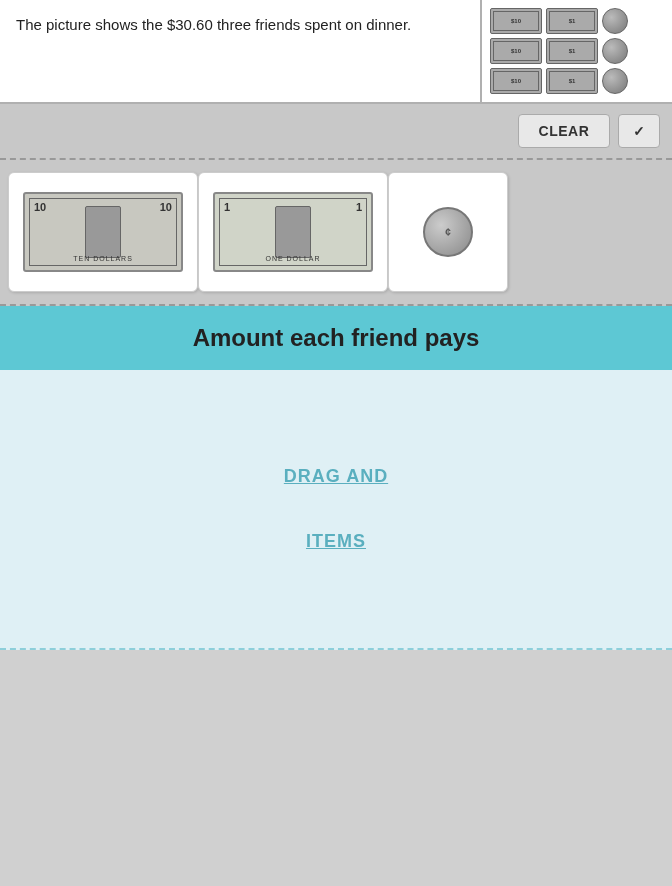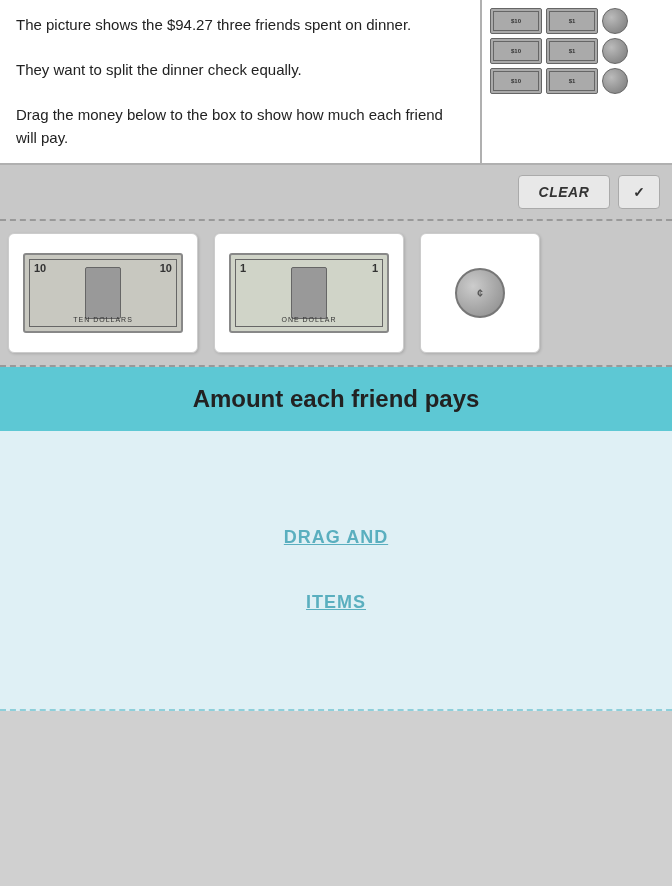--- a/index.html
+++ b/index.html
@@ -55,21 +55,20 @@
     .clear-button {
       background: #e8e8e8;
       border: 1px solid #aaa;
       border-radius: 4px;
       padding: 8px 20px;
       font-size: 14px;
       font-weight: bold;
       color: #333;
       cursor: pointer;
       letter-spacing: 0.5px;
-      font-style: italic;
     }
 
     .check-button {
       background: #e8e8e8;
       border: 1px solid #aaa;
       border-radius: 4px;
       padding: 8px 14px;
       font-size: 14px;
       font-weight: bold;
       color: #333;
@@ -77,21 +76,20 @@
     }
 
     
     .drag-source-area {
       background: #c8c8c8;
       border-top: 2px dashed #999;
       border-bottom: 2px dashed #999;
       padding: 12px 8px;
       display: flex;
       flex-direction: row;
-      gap: 16px;
       align-items: center;
       justify-content: flex-start;
     }
 
     .money-card {
       background: #fff;
       border: 1px solid #ccc;
       border-radius: 6px;
       width: 190px;
       height: 120px;
@@ -244,25 +242,23 @@
       border-radius: 50%;
       background: radial-gradient(circle at 35% 35%, #bbb, #777);
       border: 1px solid #666;
     }
   </style>
 </head>
 <body>
 
 <div class="top-section">
   <div class="problem-text">
-    <p>The picture shows the $94.27 three friends spent on dinner.</p>
+    <p>The picture shows the $30.60 three friends spent on dinner.</p>
     <br>
-    <p>They want to split the dinner check equally.</p>
     <br>
-    <p>Drag the money below to the box to show how much each friend will pay.</p>
   </div>
 
   <div class="money-grid">
 
     <div class="money-row">
       <div class="bill-sm">
         <span style="font-size:6px;z-index:1;color:#333;">$10</span>
       </div>
       <div class="bill-sm">
         <span style="font-size:6px;z-index:1;color:#333;">$1</span>

